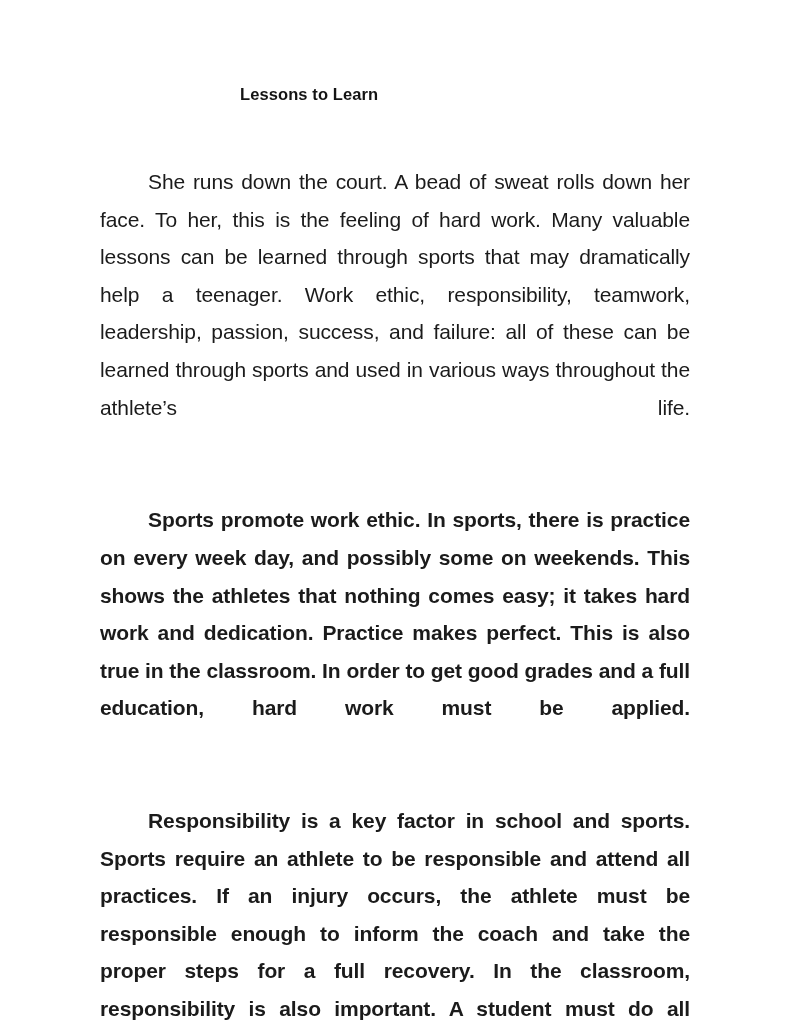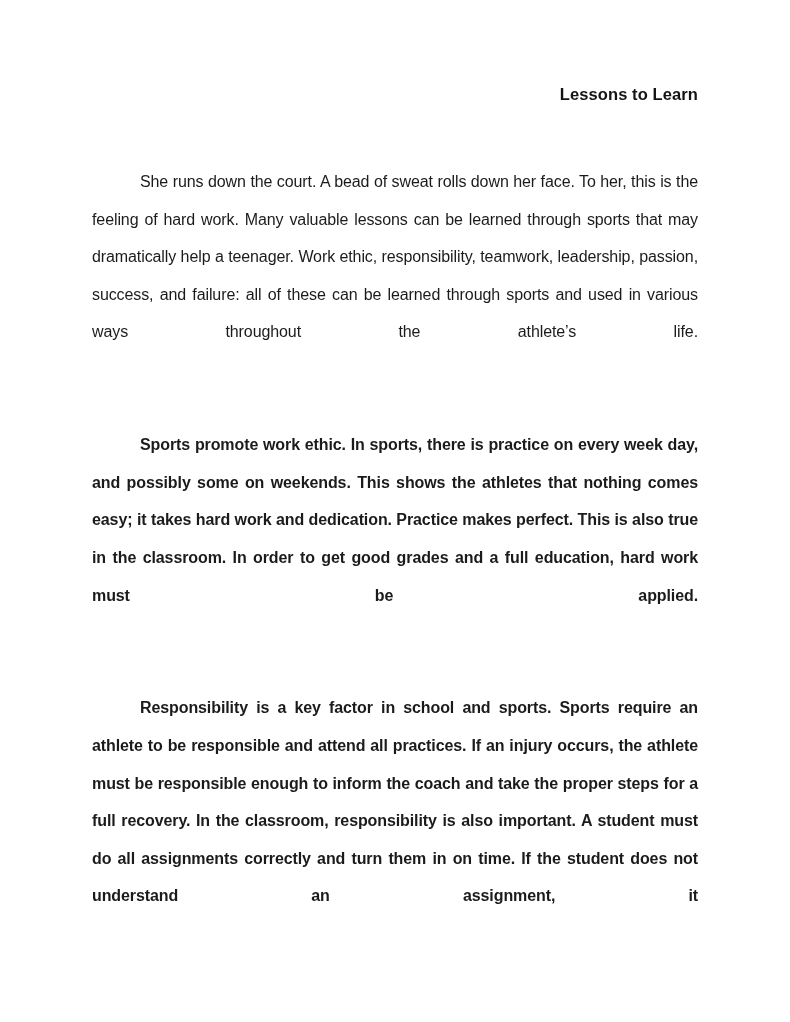--- a/index.html
+++ b/index.html
@@ -27,34 +27,34 @@
     left: 92px;
     top: 84px;
     width: 606px;
   }
 
   .doc-title {
     font-size: 16.5px;
     font-weight: bold;
     line-height: 1.25;
     color: #141414;
-    text-align: right;
+    text-align: left;
     padding-left: 148px;
     letter-spacing: 0.1px;
     margin: 0 0 0 0;
     height: 24px;
   }
 
   .para {
-    font-size: 16px;
+    font-size: 21px;
     line-height: 37.6px;
     text-align: justify;
     text-justify: inter-word;
     text-indent: 48px;
-    margin: 0;
+    margin: 8px;
     color: #1b1b1b;
     letter-spacing: -0.1px;
     word-spacing: 0px;
     hyphens: none;
   }
 
   .para.gap-first {
     margin-top: 55px;
   }
 

